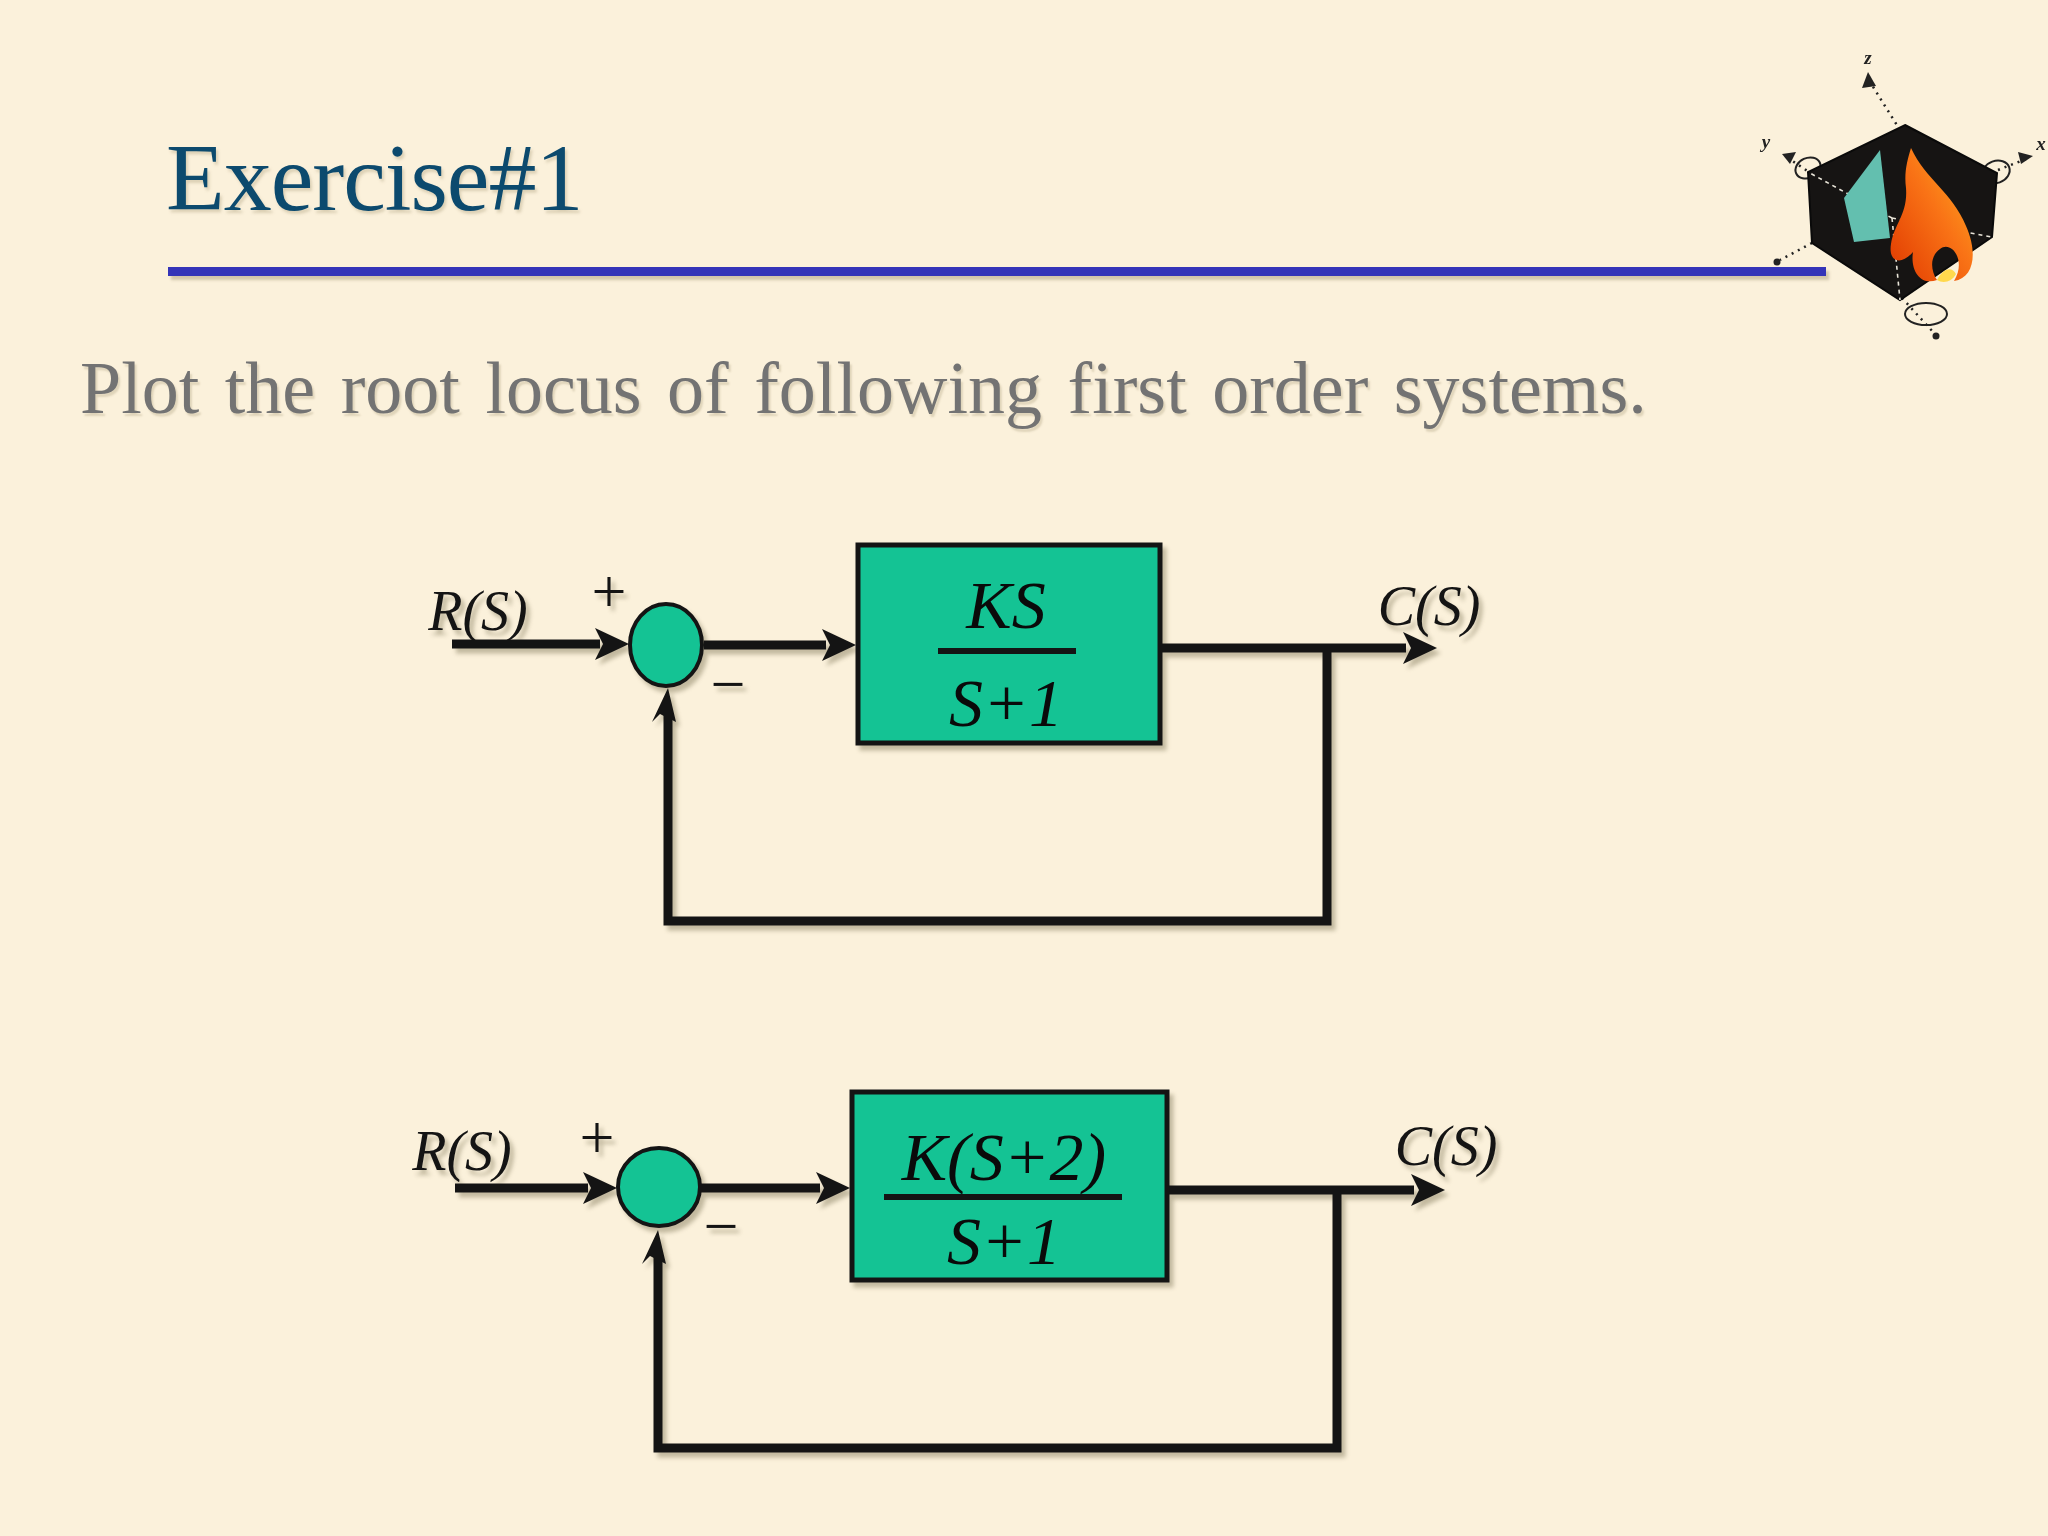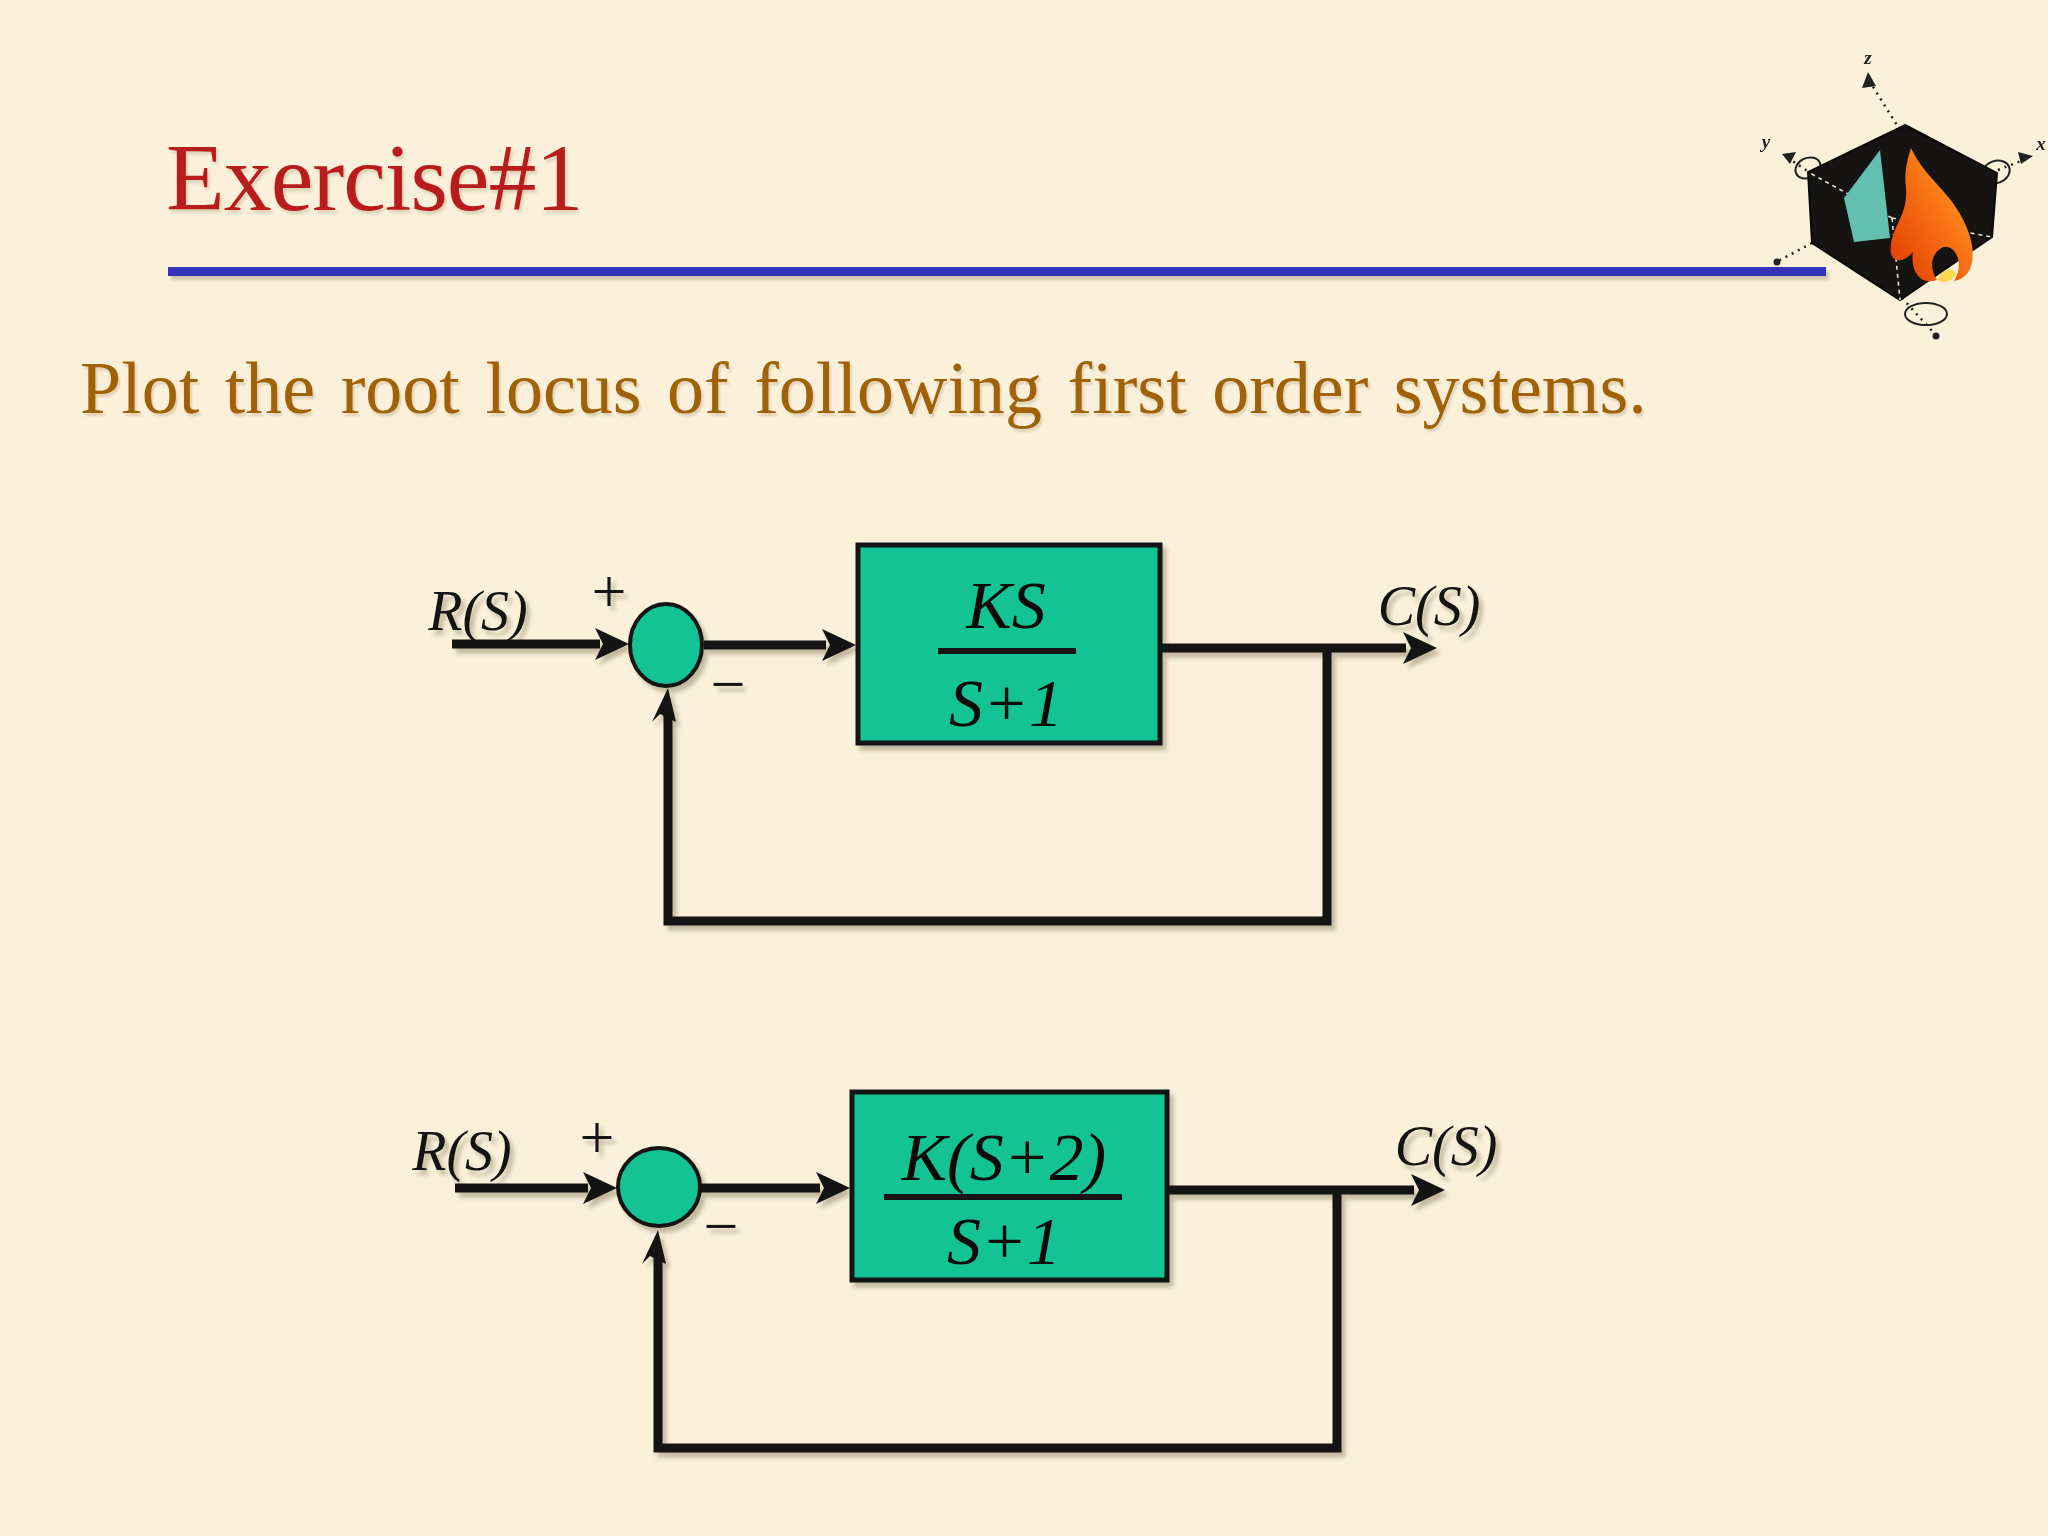--- a/index.html
+++ b/index.html
@@ -6,34 +6,34 @@
   .slide{
     position:relative;
     width:2048px;height:1536px;
     background:#FBF1DB;
     overflow:hidden;
     font-family:"Liberation Serif", serif;
   }
   .title{
     position:absolute;left:166px;top:128px;
     font-size:96px;line-height:1.05;
-    color:#b91c1c;
+    color:#0c4a6e;
     letter-spacing:-1px;
     text-shadow:2px 3px 3px rgba(160,145,110,.35);
   }
   .divider{
     position:absolute;left:168px;top:267px;
     width:1658px;height:9px;
     background:#3434B8;
     box-shadow:3px 4px 3px rgba(160,145,110,.45);
   }
   .subtitle{
     position:absolute;left:80px;top:348px;
     font-size:74px;line-height:1.1;
-    color:#a16207;
+    color:#737373;
     word-spacing:7px;
     text-shadow:2px 3px 2px rgba(160,145,110,.3);
     white-space:nowrap;
   }
   svg.diagram{
     position:absolute;
     filter:drop-shadow(4px 5px 2px rgba(125,115,85,.45));
   }
   #diagram1{left:380px;top:520px;}
   #diagram2{left:380px;top:1060px;}

